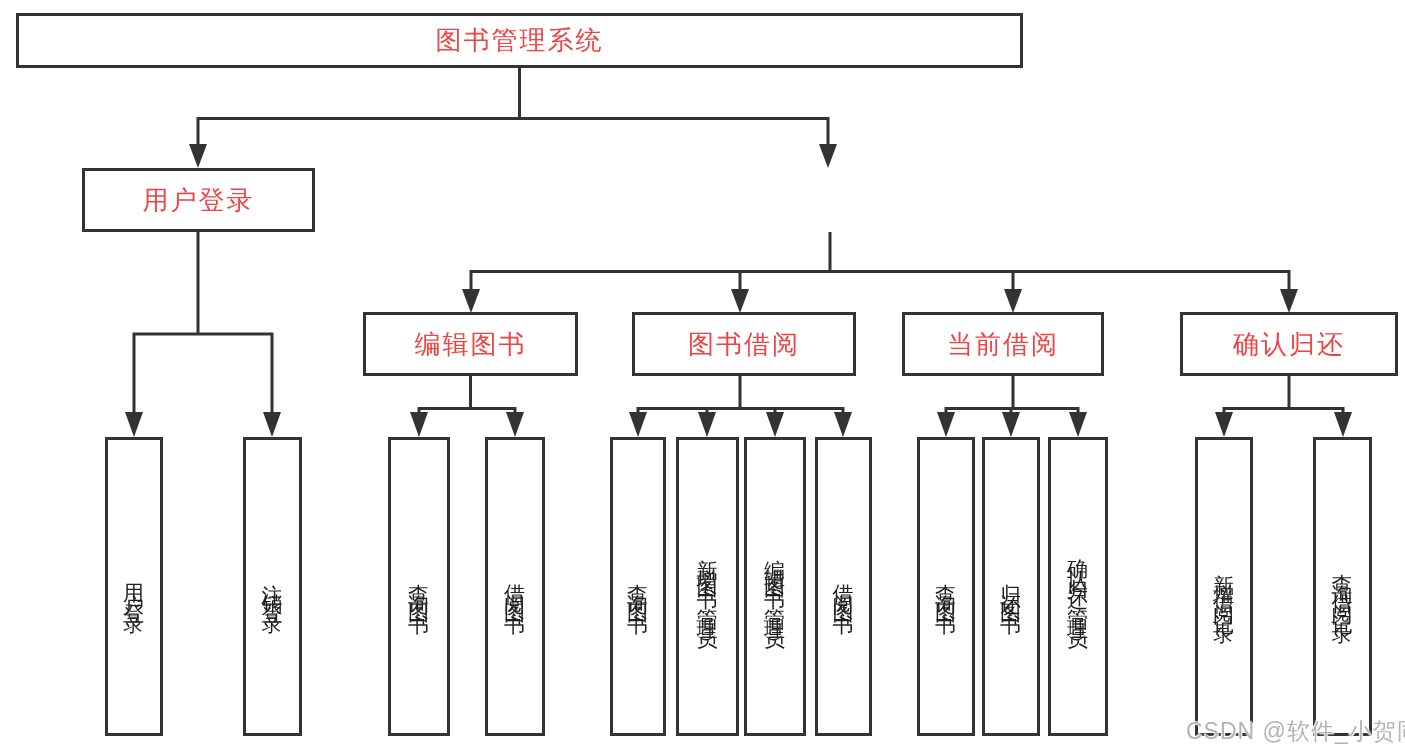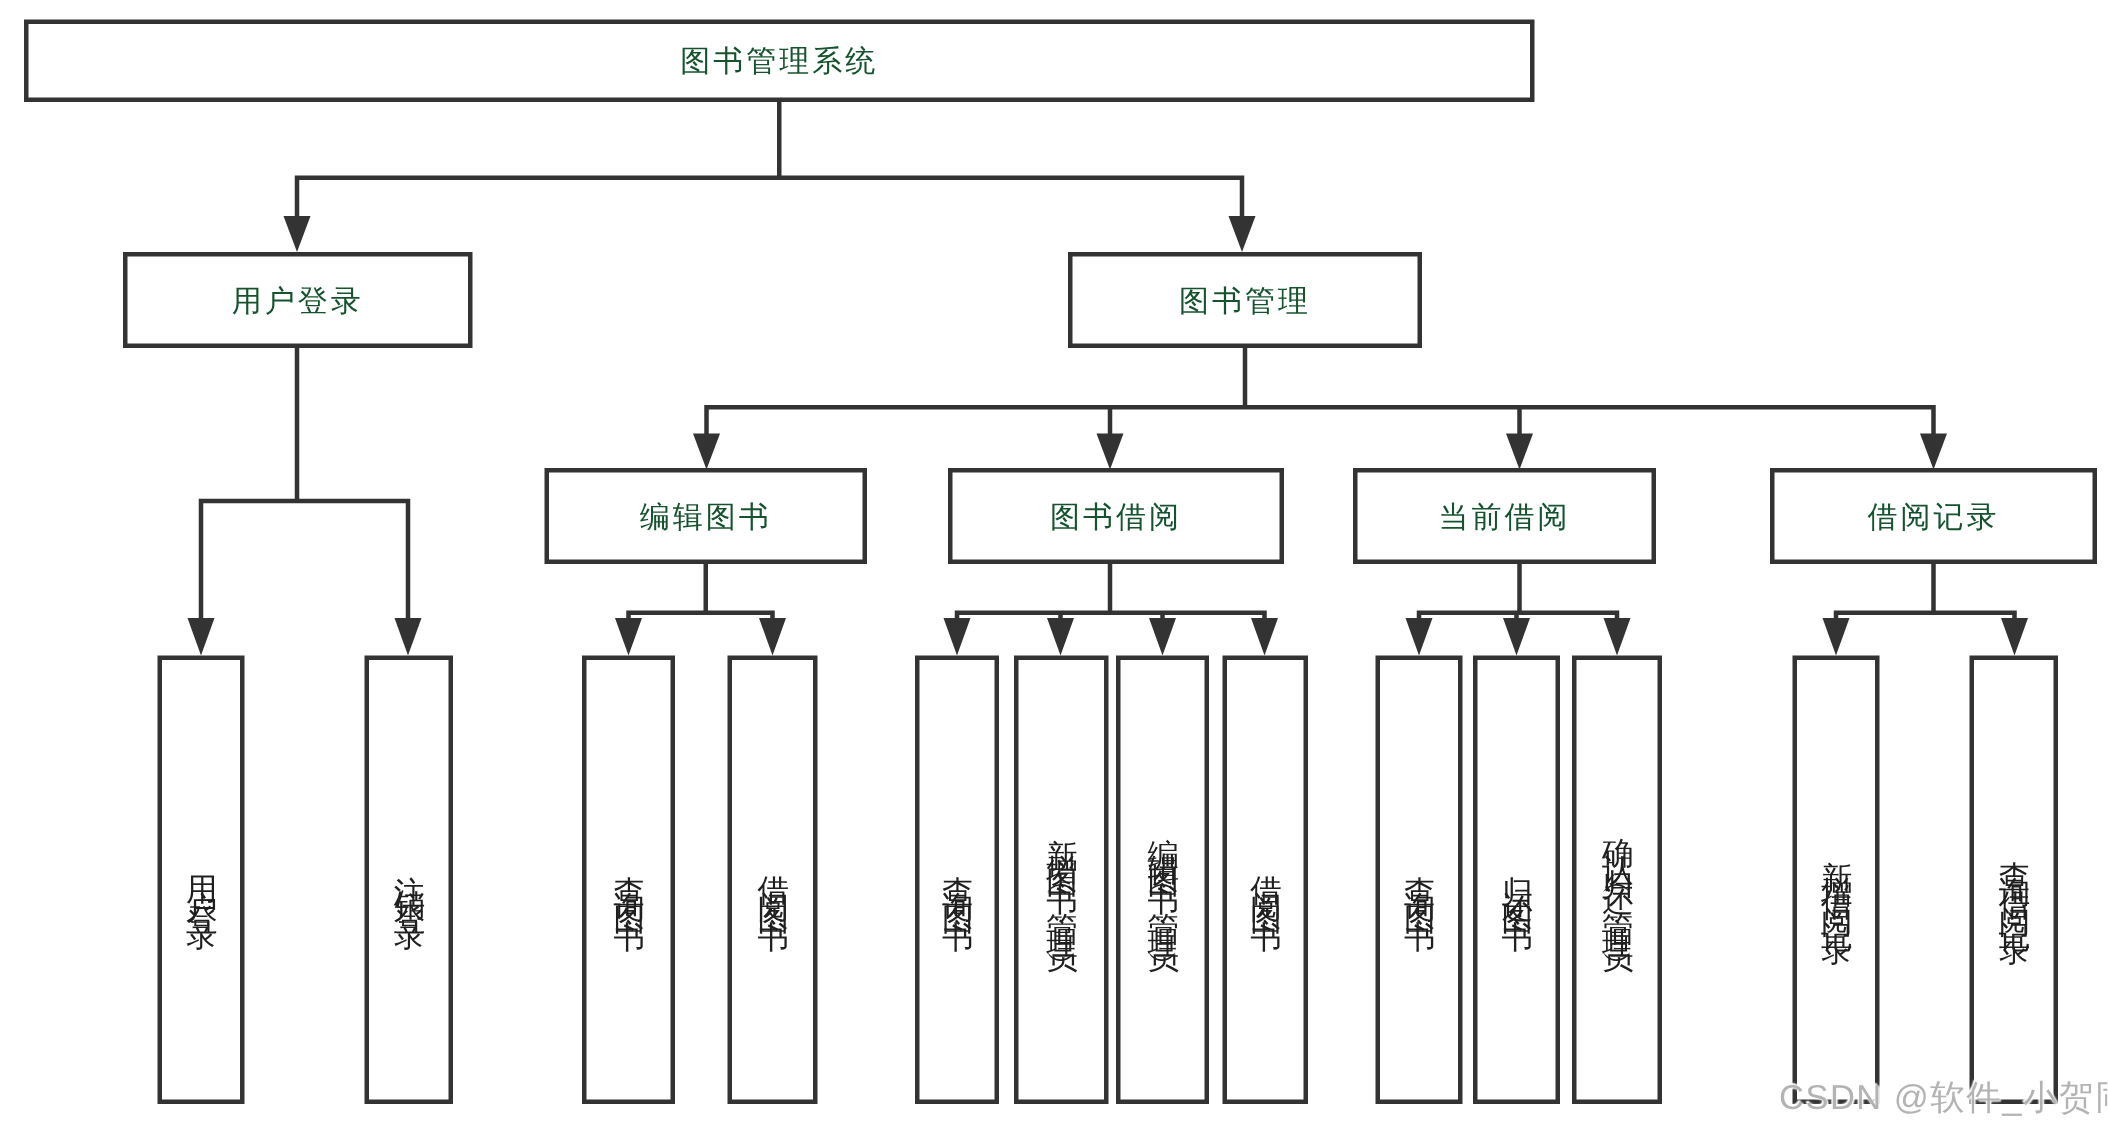--- a/index.html
+++ b/index.html
@@ -20,22 +20,22 @@
   .connectors path { stroke: #333333; stroke-width: 3; fill: none; }
   .connectors polygon { fill: #333333; stroke: none; }
   .box {
     position: absolute;
     background: #ffffff;
     border: 3px solid #333333;
     box-sizing: border-box;
     display: flex;
     align-items: center;
     justify-content: center;
-    color: #14532d;
-    font-size: 20px;
+    color: #ef4444;
+    font-size: 26px;
     letter-spacing: 2px;
     white-space: nowrap;
   }
   .lvl { top: 168px; height: 64px; }
   .lvl2 { top: 312px; height: 64px; }
   .leaf {
     position: absolute;
     top: 437px;
     height: 299px;
     background: #ffffff;
@@ -106,35 +106,32 @@
     <polygon points="1334,412 1352,412 1343,437"></polygon>
   </svg>
 
   <div class="box" style="left:16px;top:13px;width:1007px;height:55px">
     <span>图书管理系统</span>
   </div>
 
   <div class="box lvl" style="left:82px;width:233px">
     <span>用户登录</span>
   </div>
-  <div class="box lvl" style="left:712px;width:236px">
-    <span>图书管理</span>
-  </div>
 
   <div class="box lvl2" style="left:363px;width:215px">
     <span>编辑图书</span>
   </div>
   <div class="box lvl2" style="left:632px;width:224px">
     <span>图书借阅</span>
   </div>
   <div class="box lvl2" style="left:902px;width:202px">
     <span>当前借阅</span>
   </div>
   <div class="box lvl2" style="left:1180px;width:218px">
-    <span>借阅记录</span>
+    <span>确认归还</span>
   </div>
 
   <div class="leaf" style="left:105px;width:58px">
     <span class="vtext">用户登录</span>
   </div>
   <div class="leaf" style="left:243px;width:59px">
     <span class="vtext">注销登录</span>
   </div>
 
   <div class="leaf" style="left:388px;width:62px">

